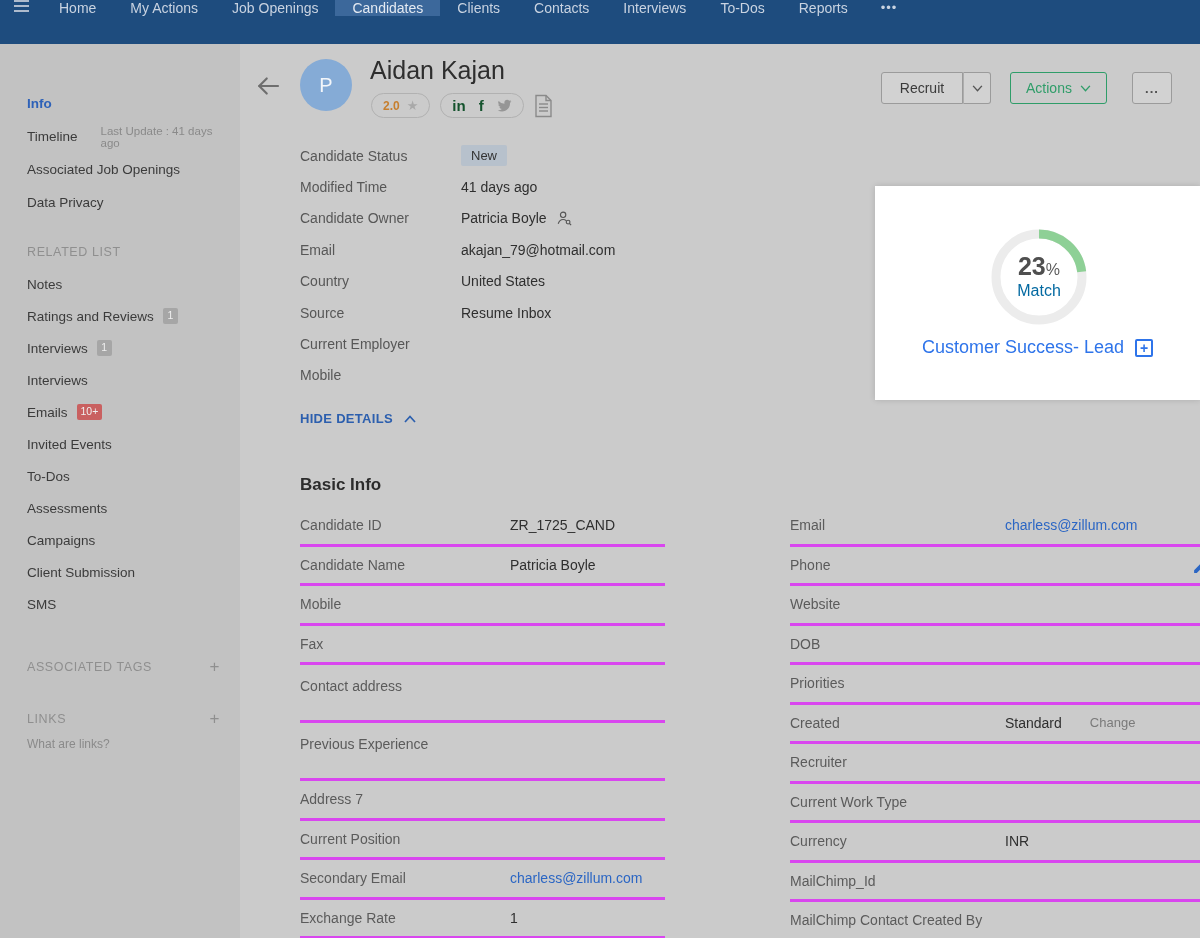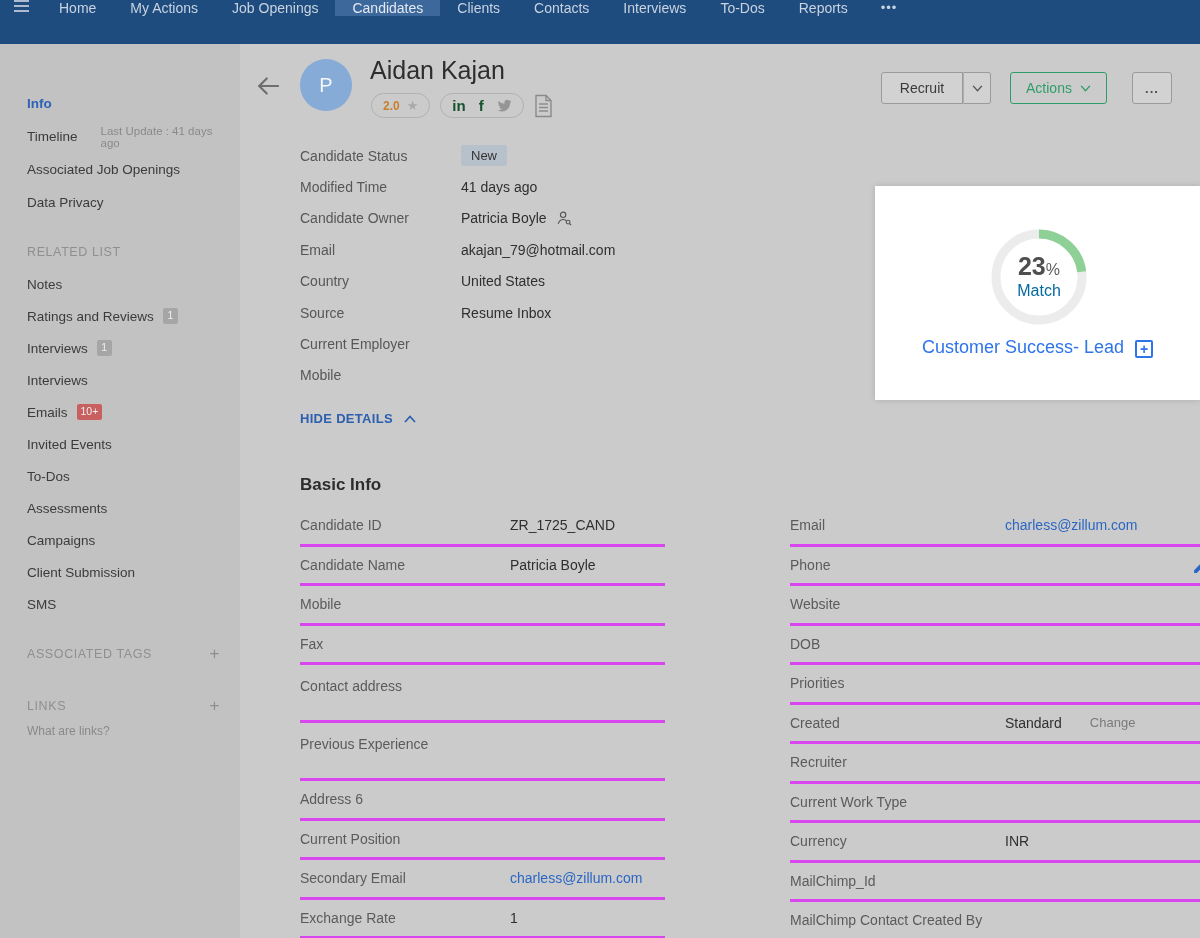--- a/index.html
+++ b/index.html
@@ -92,21 +92,21 @@
   .pencil-icon { position:absolute; right:-9px; top:11px; color:#2b66c4; cursor:pointer; }
 
   
   .match-card { position:absolute; left:875px; top:186px; width:325px; height:214px; background:#ffffff;
      box-shadow:0 0 6px rgba(0,0,0,.15); z-index:5; }
   .ring-wrap { position:absolute; left:114px; top:41px; width:100px; height:100px; }
   .ring-text { position:absolute; inset:0; display:flex; flex-direction:column; align-items:center; justify-content:center; }
   .ring-pct { font-size:25px; font-weight:bold; color:#4f4f4f; line-height:1; }
   .ring-pct .pct-sym { font-size:16px; font-weight:normal; color:#5c5c5c; }
   .ring-label { font-size:16px; color:#0369a1; margin-top:3px; }
-  .job-link { position:absolute; left:0; right:0; top:151px; display:flex; justify-content:center; align-items:flex-end;
+  .job-link { position:absolute; left:0; right:0; top:151px; display:flex; justify-content:center; align-items:center;
      gap:11px; color:#2e74ea; font-size:18px; cursor:pointer; }
   .plus-box { width:18px; height:18px; border:2px solid #2e74ea; border-radius:2px; display:flex;
      align-items:center; justify-content:center; font-size:14px; line-height:1; font-weight:bold; }
 
   svg { display:block; }
 </style>
 </head>
 <body>
 
 <div class="topnav">
@@ -151,21 +151,21 @@
     <span>Emails</span>
     <span class="badge-red">10+</span>
   </div>
   <div class="side-item rel">Invited Events</div>
   <div class="side-item rel">To-Dos</div>
   <div class="side-item rel">Assessments</div>
   <div class="side-item rel">Campaigns</div>
   <div class="side-item rel">Client Submission</div>
   <div class="side-item rel">SMS</div>
 
-  <div class="side-section" style="margin-top:18px;text-align:center;">
+  <div class="side-section" style="margin-top:31px;text-align:center;">
     <span>ASSOCIATED TAGS</span>
     <span class="side-plus">+</span>
   </div>
   <div class="side-section" style="margin-top:20px;">
     <span>LINKS</span>
     <span class="side-plus">+</span>
   </div>
   <div class="side-help">What are links?</div>
 </div>
 
@@ -313,21 +313,21 @@
   </div>
   <div class="form-row tall">
     <span class="form-label">Contact address</span>
     <span class="form-value"></span>
   </div>
   <div class="form-row tall">
     <span class="form-label">Previous Experience</span>
     <span class="form-value"></span>
   </div>
   <div class="form-row">
-    <span class="form-label">Address 6</span>
+    <span class="form-label">Address 7</span>
     <span class="form-value"></span>
   </div>
   <div class="form-row">
     <span class="form-label">Current Position</span>
     <span class="form-value"></span>
   </div>
   <div class="form-row">
     <span class="form-label">Secondary Email</span>
     <span class="form-value link">charless@zillum.com</span>
   </div>

